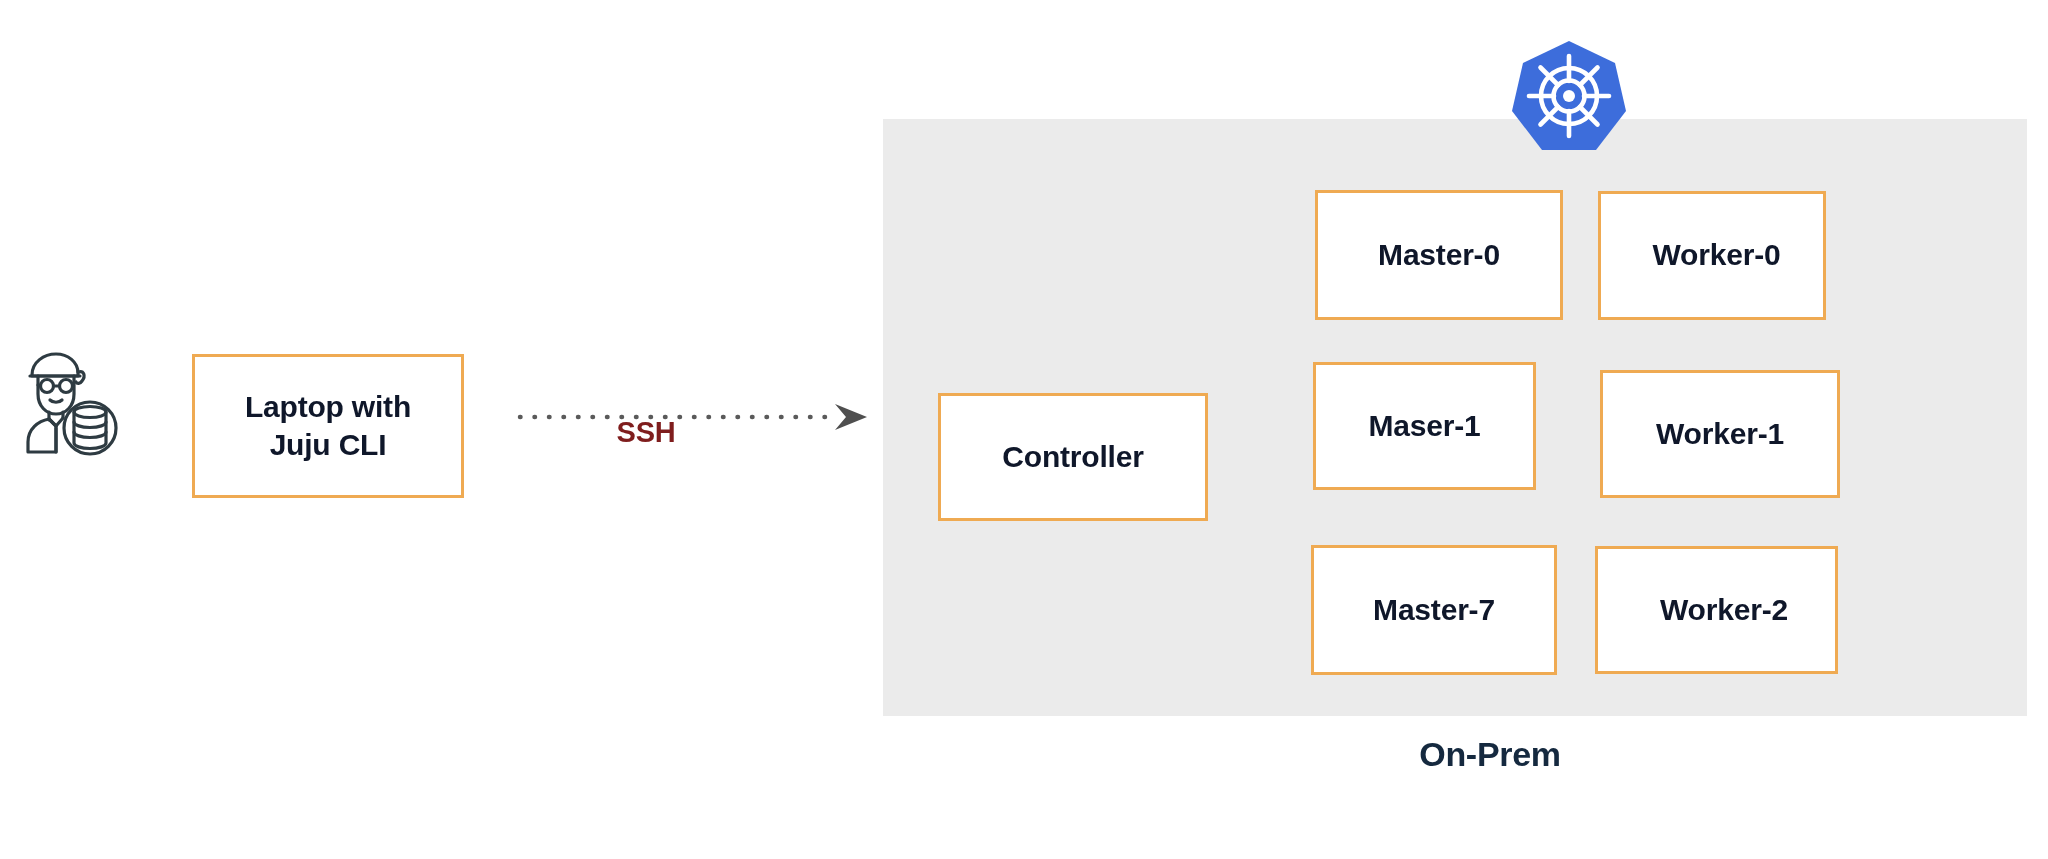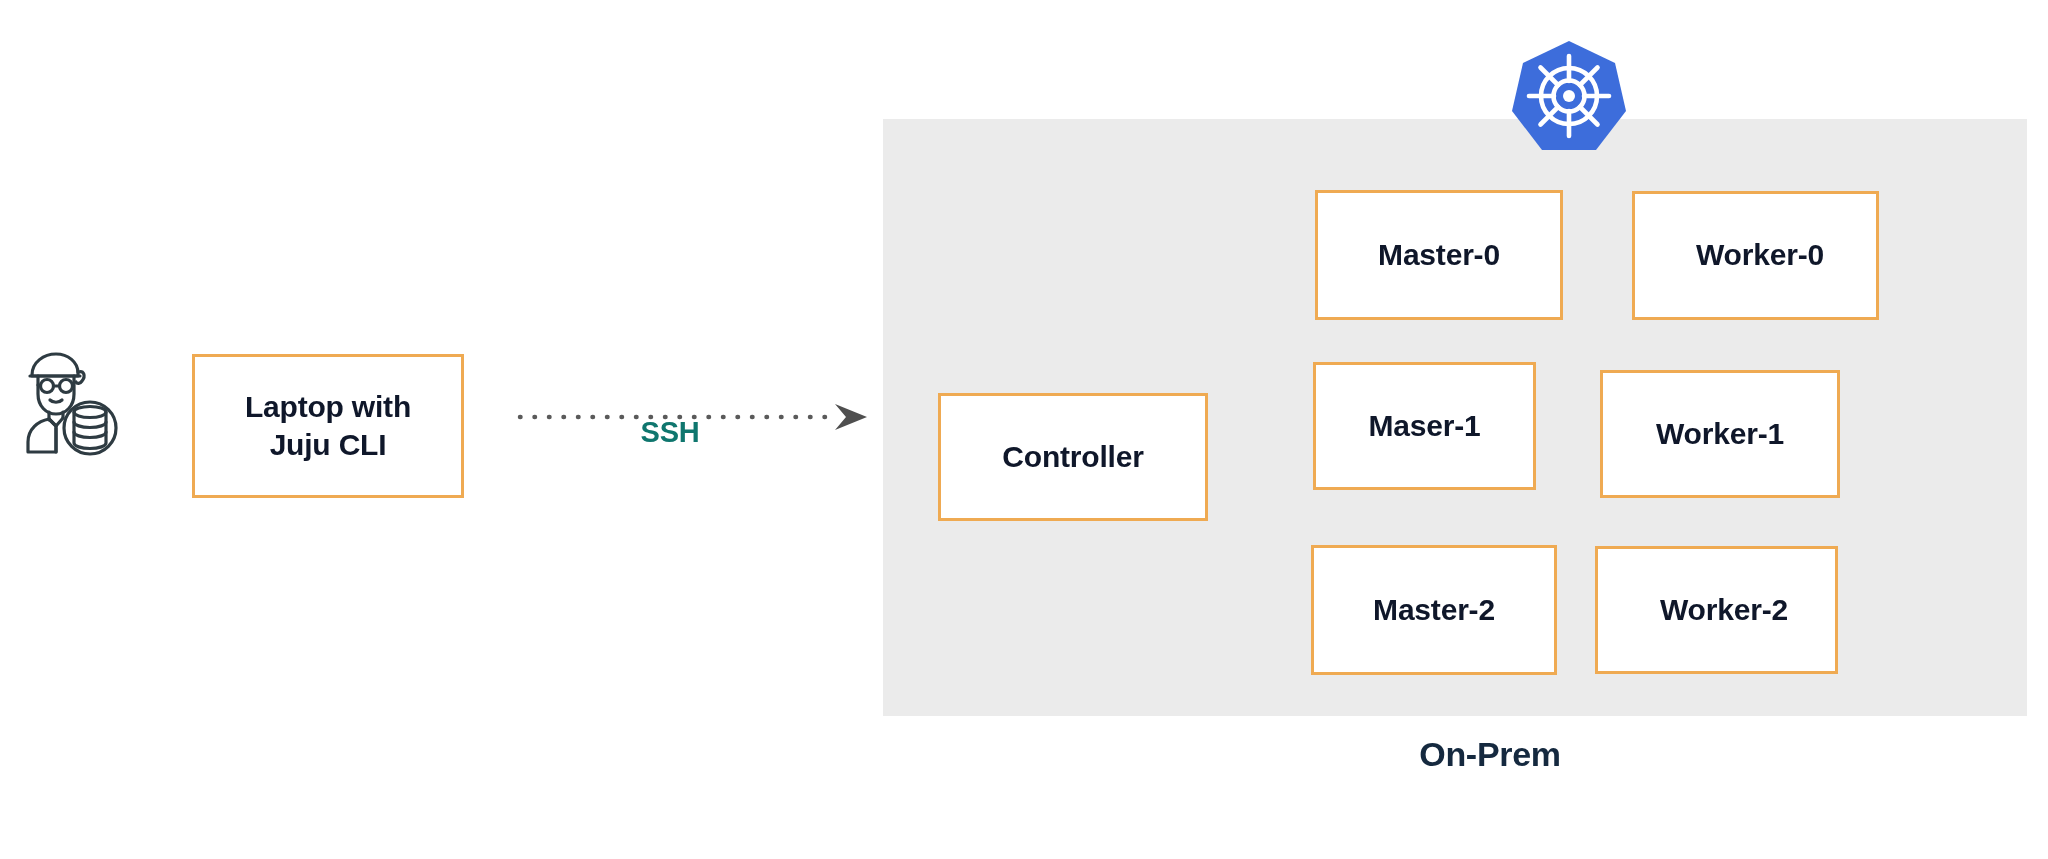--- a/index.html
+++ b/index.html
@@ -53,21 +53,21 @@
     position: absolute;
     left: 192px;
     top: 354px;
     width: 272px;
     height: 144px;
   }
 
   
   .box-controller { left: 938px;  top: 369px; width: 270px; height: 128px; margin-top: 24px; }
   .box-master0    { left: 1315px; top: 190px; width: 248px; height: 130px; }
-  .box-worker0    { left: 1632px; top: 191px; width: 247px; height: 129px; padding-left: 9px; }
+  .box-worker0    { left: 1598px; top: 191px; width: 228px; height: 129px; padding-left: 9px; }
   .box-master1    { left: 1313px; top: 362px; width: 223px; height: 128px; }
   .box-worker1    { left: 1600px; top: 370px; width: 240px; height: 128px; }
   .box-master2    { left: 1311px; top: 545px; width: 246px; height: 130px; }
   .box-worker2    { left: 1595px; top: 546px; width: 243px; height: 128px; padding-left: 15px; }
 
   
   .onprem-caption {
     position: absolute;
     left: 1330px;
     top: 727px;
@@ -83,27 +83,27 @@
   
   .ssh-connector {
     position: absolute;
     left: 515px;
     top: 395px;
     width: 360px;
     height: 50px;
   }
   .ssh-label {
     position: absolute;
-    left: 580px;
+    left: 556px;
     top: 416px;
     width: 180px;
     text-align: center;
     font-size: 29px;
     font-weight: bold;
-    color: #0f766e;
+    color: #7f1d1d;
     letter-spacing: -0.2px;
   }
 
   
   .admin-icon {
     position: absolute;
     left: 16px;
     top: 348px;
     width: 110px;
     height: 110px;
@@ -195,21 +195,21 @@
     <span class="node-label">Controller</span>
   </div>
 
   <div class="node-box box-master0">
     <span class="node-label">Master-0</span>
   </div>
   <div class="node-box box-master1">
     <span class="node-label">Maser-1</span>
   </div>
   <div class="node-box box-master2">
-    <span class="node-label">Master-2</span>
+    <span class="node-label">Master-7</span>
   </div>
 
   <div class="node-box box-worker0">
     <span class="node-label">Worker-0</span>
   </div>
   <div class="node-box box-worker1">
     <span class="node-label">Worker-1</span>
   </div>
   <div class="node-box box-worker2">
     <span class="node-label">Worker-2</span>

